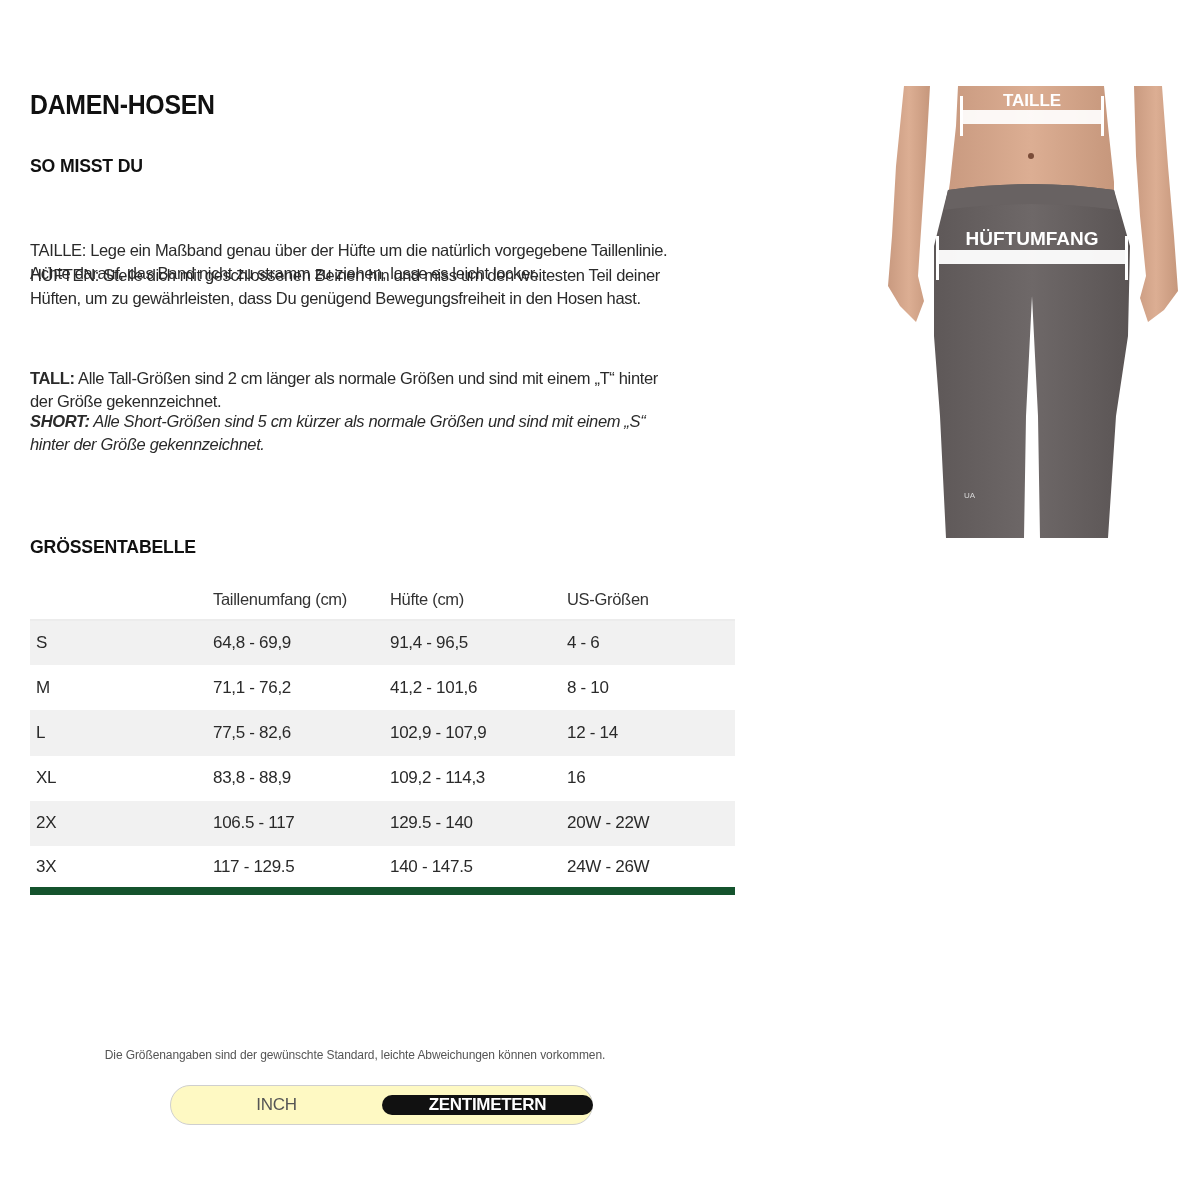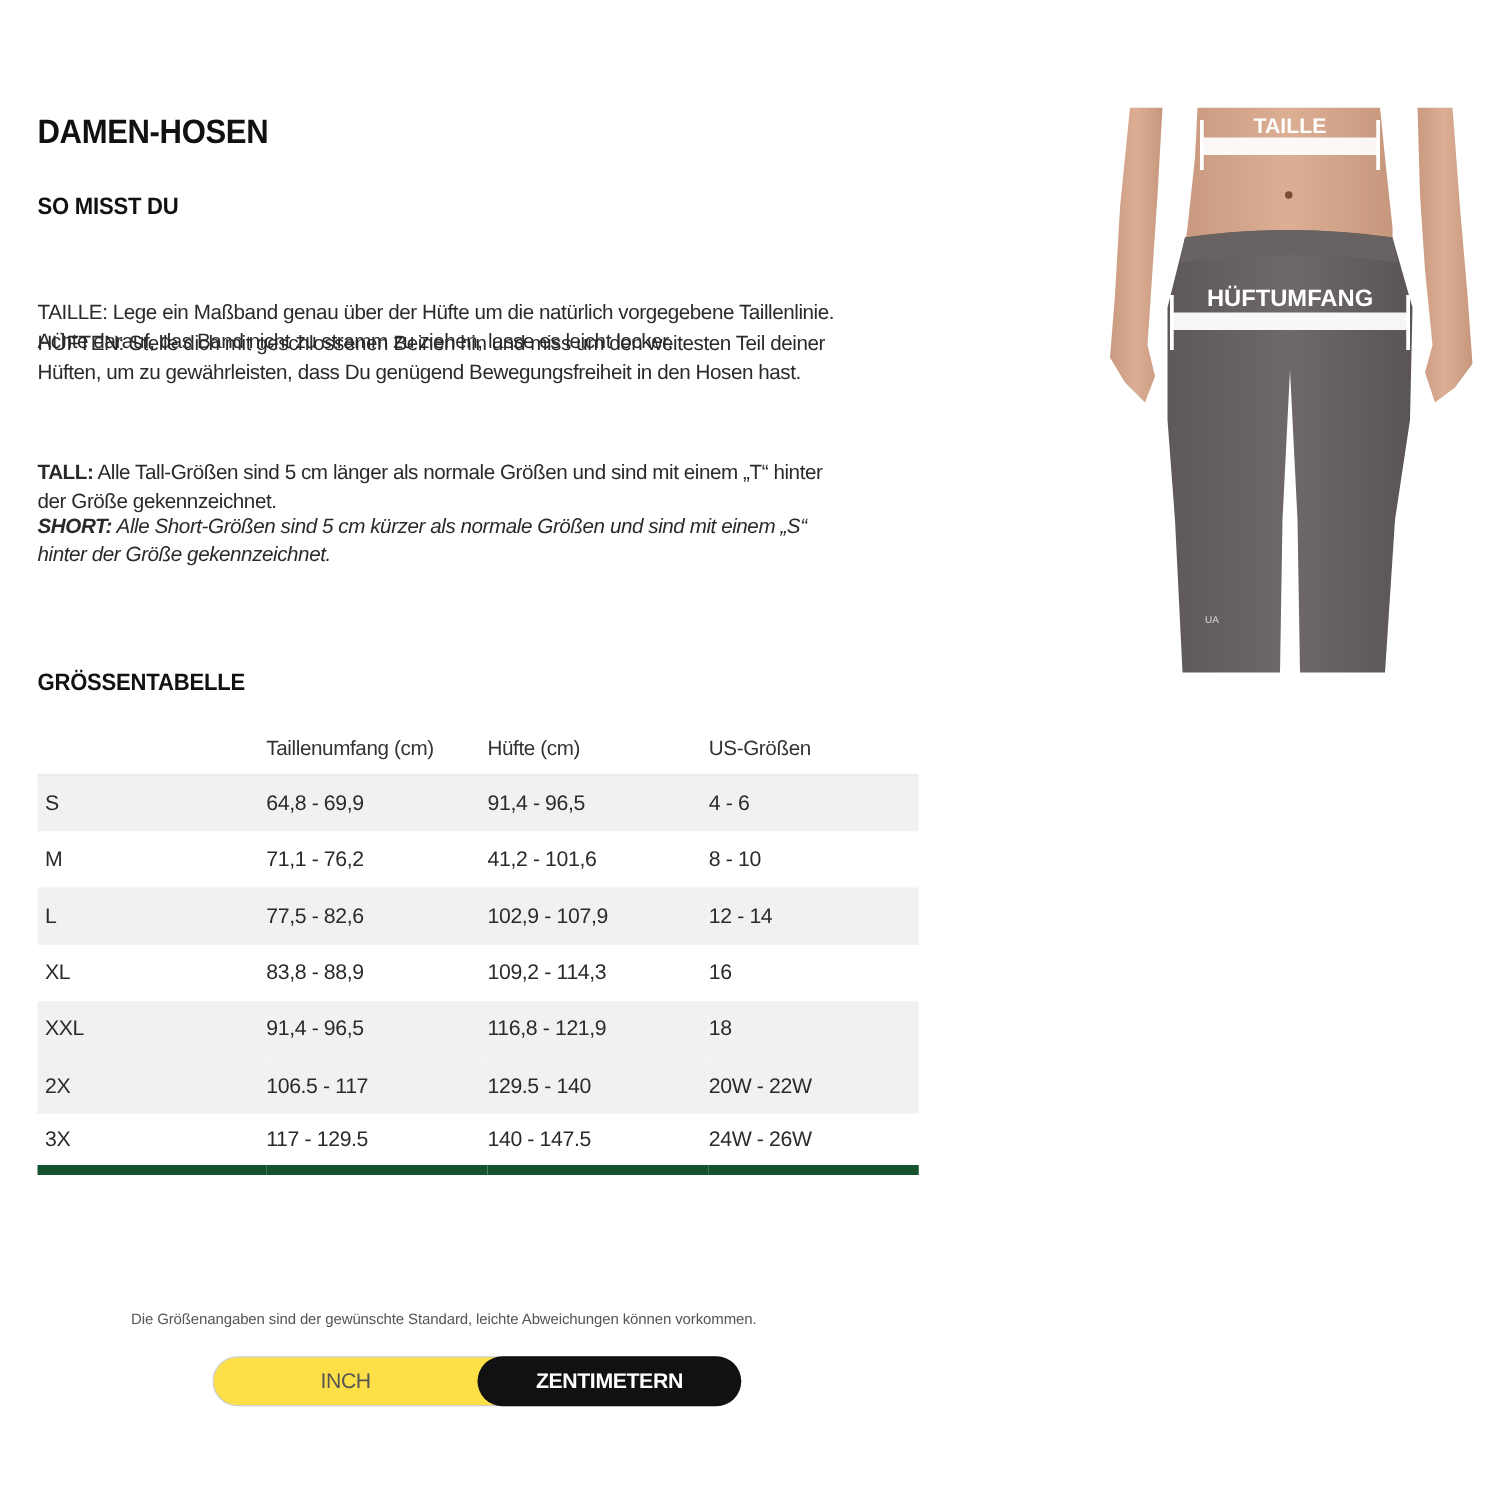--- a/index.html
+++ b/index.html
@@ -52,22 +52,23 @@
     .c2 { width: 177px; }
     .c3 { width: 168px; }
 
     .footnote {
       position: absolute; left: 50px; top: 1048px; width: 610px;
       text-align: center; font-size: 12px; color: #555; letter-spacing: -0.1px;
     }
 
     .unit-toggle {
       position: absolute; left: 170px; top: 1085px; width: 423px; height: 40px;
-      border: 1px solid #cfcfcf; border-radius: 20px; background: #fde047;
+      border: 1px solid #cfcfcf; border-radius: 20px; background: #fef9c3;
       display: flex;
+      align-items: center;
     }
     .toggle-opt {
       flex: 1; display: flex; align-items: center; justify-content: center;
       font-size: 17px; border-radius: 20px; cursor: pointer; letter-spacing: -0.3px;
     }
     .toggle-opt.off { color: #555; }
     .toggle-opt.on { background: #111; color: #fff; font-weight: bold; margin: -1px -1px -1px 0; }
 
     
     .figure {
@@ -80,21 +81,21 @@
 
 <div class="left">
   <h1 class="page-title">DAMEN-HOSEN</h1>
 
   <h2 class="section-title howto-title">SO MISST DU</h2>
 
   <p class="para p1"><span class="lbl">TAILLE:</span><span> Lege ein Maßband genau über der Hüfte um die natürlich vorgegebene Taillenlinie. Achte darauf, das Band nicht zu stramm zu ziehen, lasse es leicht locker.</span></p>
 
   <p class="para p2"><span class="lbl">HÜFTEN:</span><span> Stelle dich mit geschlossenen Beinen hin und miss um den weitesten Teil deiner Hüften, um zu gewährleisten, dass Du genügend Bewegungsfreiheit in den Hosen hast.</span></p>
 
-  <p class="para p3"><span class="lbl bold">TALL:</span><span> Alle Tall-Größen sind 5 cm länger als normale Größen und sind mit einem „T“ hinter der Größe gekennzeichnet.</span></p>
+  <p class="para p3"><span class="lbl bold">TALL:</span><span> Alle Tall-Größen sind 2 cm länger als normale Größen und sind mit einem „T“ hinter der Größe gekennzeichnet.</span></p>
 
   <p class="para p4"><span class="lbl bold">SHORT:</span><span> Alle Short-Größen sind 5 cm kürzer als normale Größen und sind mit einem „S“ hinter der Größe gekennzeichnet.</span></p>
 
   <h2 class="section-title table-title">GRÖSSENTABELLE</h2>
 
   <table class="size-table">
     <thead>
       <tr>
         <th class="c0"></th>
         <th class="c1">Taillenumfang (cm)</th>
@@ -119,26 +120,20 @@
         <td class="c0">L</td>
         <td class="c1">77,5 - 82,6</td>
         <td class="c2">102,9 - 107,9</td>
         <td class="c3">12 - 14</td>
       </tr>
       <tr>
         <td class="c0">XL</td>
         <td class="c1">83,8 - 88,9</td>
         <td class="c2">109,2 - 114,3</td>
         <td class="c3">16</td>
-      </tr>
-      <tr class="striped">
-        <td class="c0">XXL</td>
-        <td class="c1">91,4 - 96,5</td>
-        <td class="c2">116,8 - 121,9</td>
-        <td class="c3">18</td>
       </tr>
       <tr class="striped">
         <td class="c0">2X</td>
         <td class="c1">106.5 - 117</td>
         <td class="c2">129.5 - 140</td>
         <td class="c3">20W - 22W</td>
       </tr>
       <tr class="last">
         <td class="c0">3X</td>
         <td class="c1">117 - 129.5</td>

